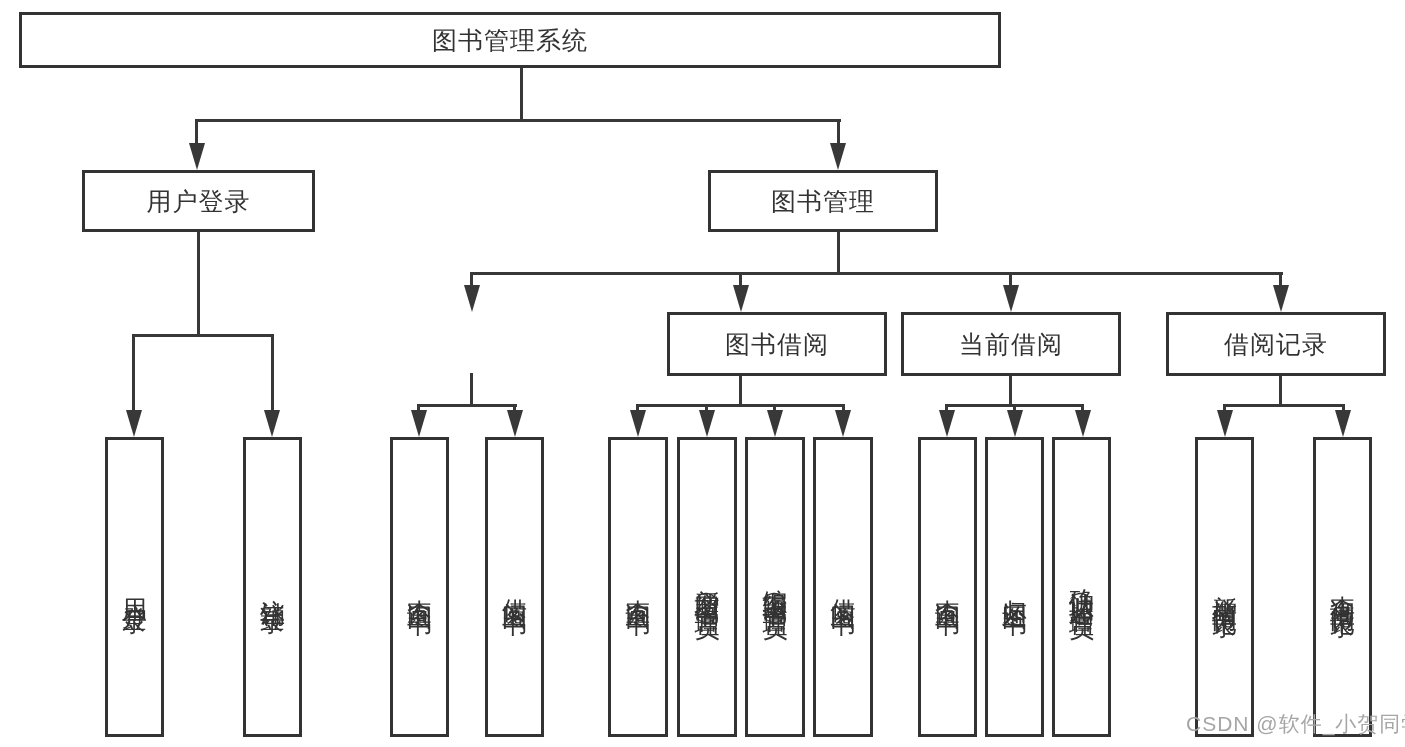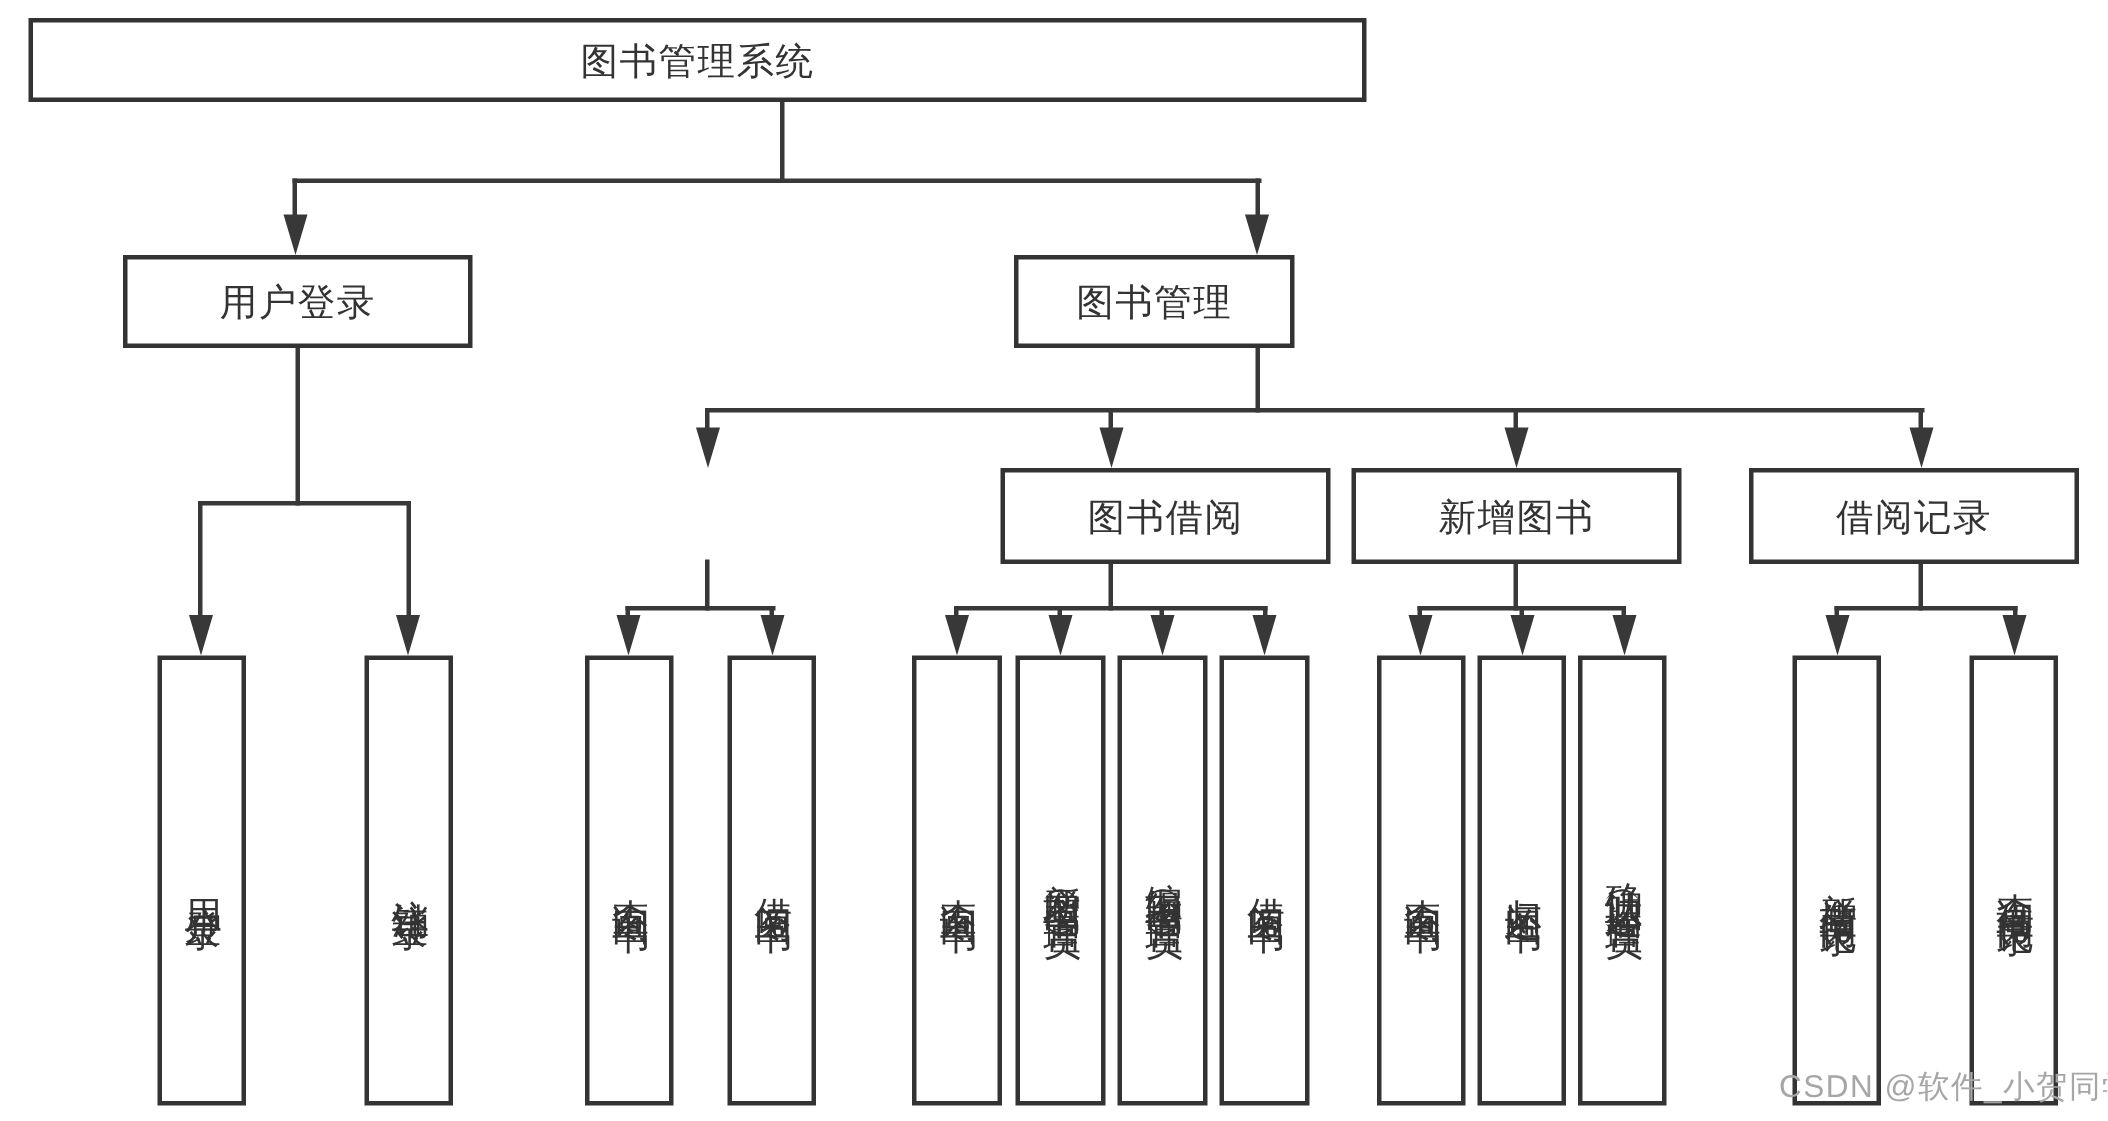--- a/index.html
+++ b/index.html
@@ -111,36 +111,36 @@
   <div class="arrow" style="left:630px;top:410px"></div>
   <div class="arrow" style="left:699px;top:410px"></div>
   <div class="arrow" style="left:767px;top:410px"></div>
   <div class="arrow" style="left:835px;top:410px"></div>
   <div class="arrow" style="left:939px;top:410px"></div>
   <div class="arrow" style="left:1007px;top:410px"></div>
   <div class="arrow" style="left:1075px;top:410px"></div>
   <div class="arrow" style="left:1217px;top:410px"></div>
   <div class="arrow" style="left:1335px;top:410px"></div>
 
-  <div class="box" style="left:19px;top:12px;width:892px;height:56px">
+  <div class="box" style="left:19px;top:12px;width:982px;height:56px">
     <span class="hlabel">图书管理系统</span>
   </div>
 
   <div class="box" style="left:82px;top:170px;width:233px;height:62px">
     <span class="hlabel">用户登录</span>
   </div>
-  <div class="box" style="left:676px;top:170px;width:187px;height:62px">
+  <div class="box" style="left:708px;top:170px;width:230px;height:62px">
     <span class="hlabel">图书管理</span>
   </div>
 
   <div class="box" style="left:667px;top:312px;width:220px;height:64px">
     <span class="hlabel">图书借阅</span>
   </div>
   <div class="box" style="left:901px;top:312px;width:220px;height:64px">
-    <span class="hlabel">新增图书</span>
+    <span class="hlabel">当前借阅</span>
   </div>
   <div class="box" style="left:1166px;top:312px;width:220px;height:64px">
     <span class="hlabel">借阅记录</span>
   </div>
 
   <div class="box" style="left:105px;top:437px;width:59px;height:300px">
     <span class="vlabel">用户登录</span>
   </div>
   <div class="box" style="left:243px;top:437px;width:59px;height:300px">
     <span class="vlabel">注销登录</span>

